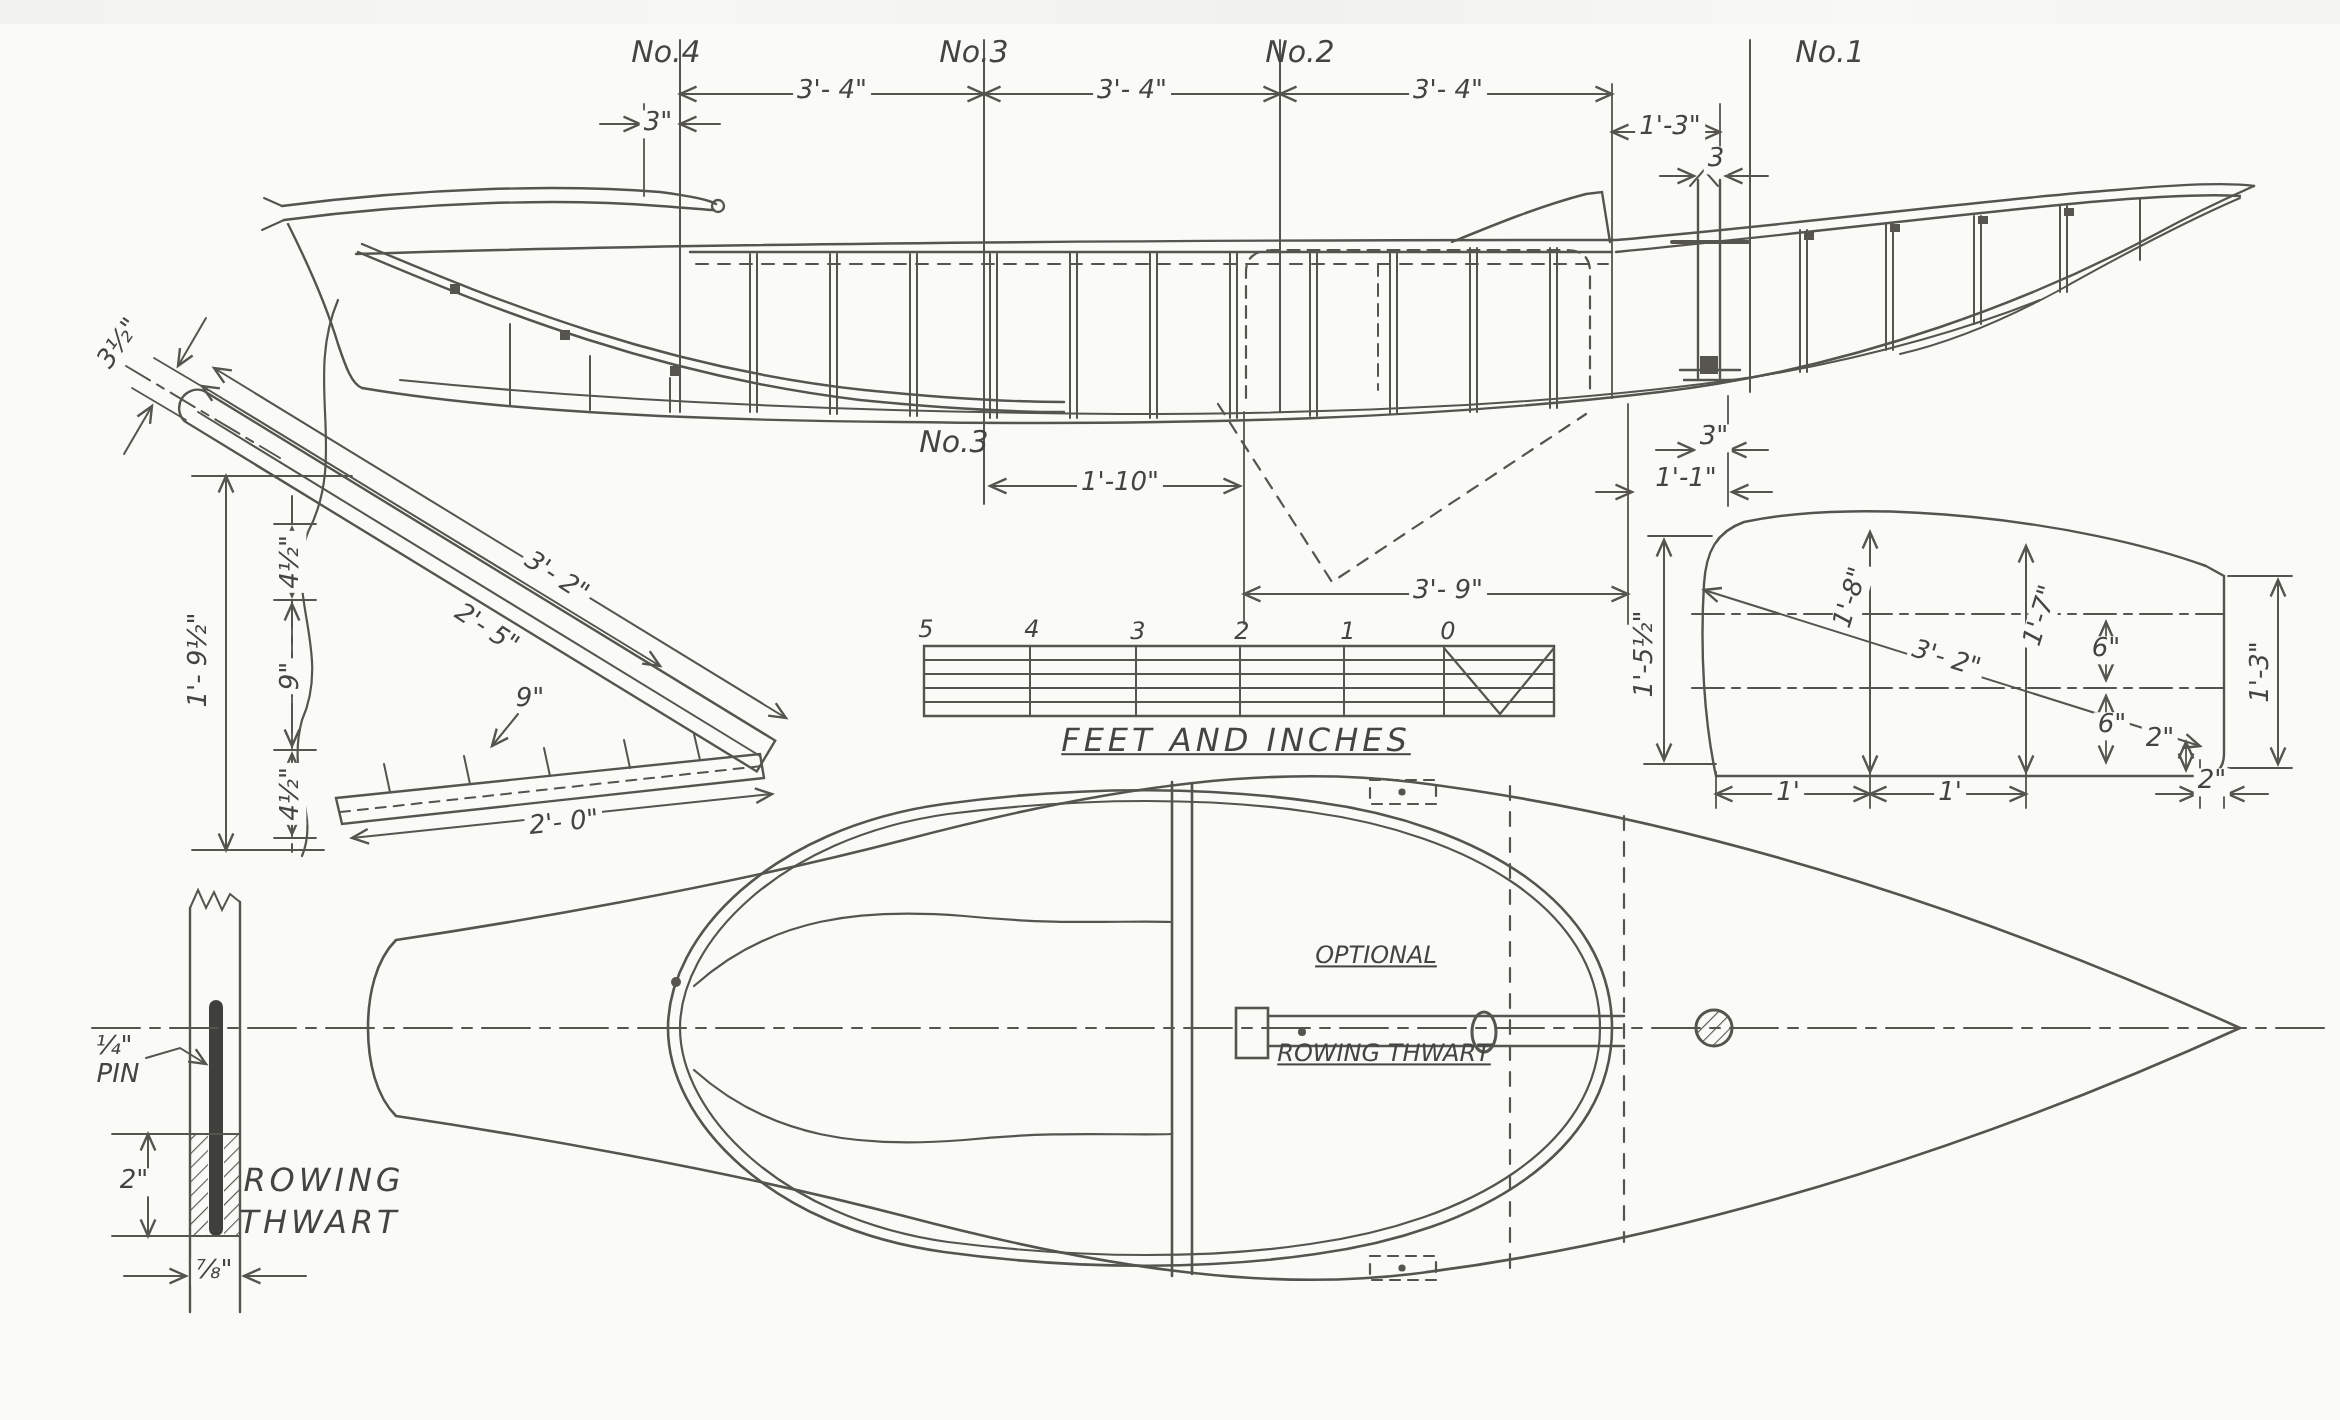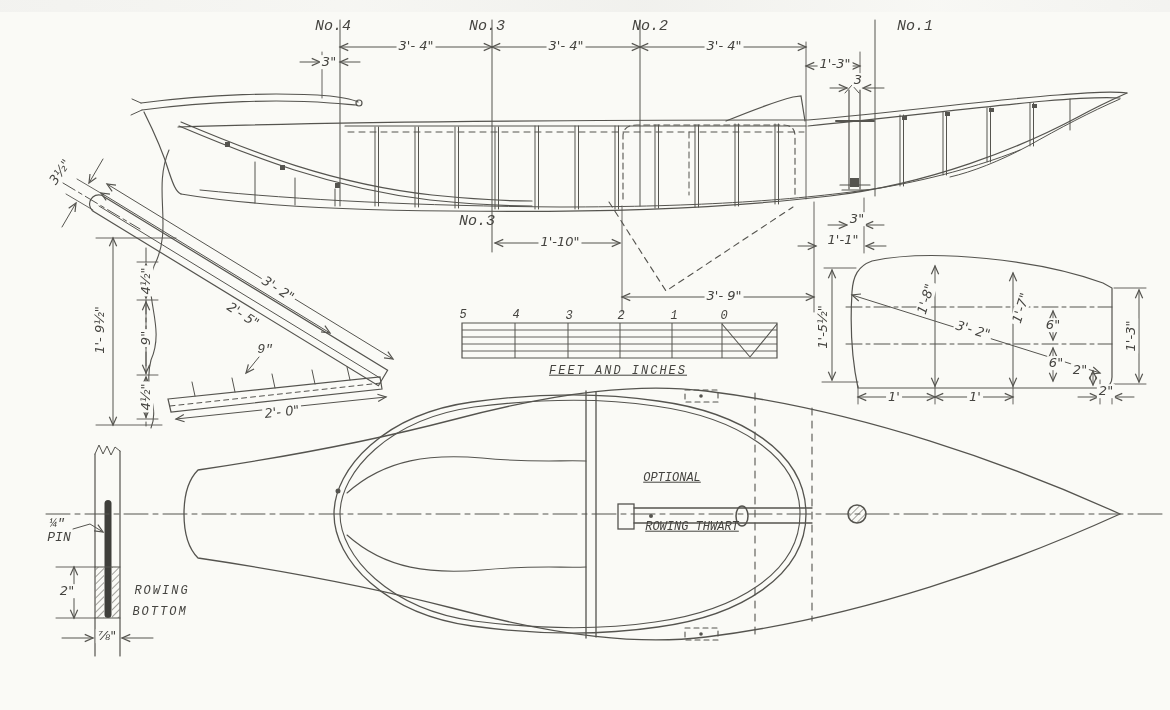--- a/index.html
+++ b/index.html
@@ -8,25 +8,25 @@
     background:#fafaf6; overflow:hidden;
     font-family:"DejaVu Sans",sans-serif;
   }
   #scanband { position:absolute; left:0; top:0; width:100%; height:12px;
     background:linear-gradient(90deg,#ececea 0%,#f3f3f0 30%,#e9e9e6 55%,#f6f6f3 80%,#ededeb 100%);
     opacity:.55; }
   svg { position:absolute; left:0; top:0; }
   .lbl { position:absolute; transform:translate(-50%,-50%) rotate(var(--r,0deg));
     font:italic 13px "DejaVu Sans",sans-serif; color:#454440;
     background:#fafaf6; padding:0 2px; white-space:nowrap; line-height:1.05; }
-  .nobg { background:transparent; padding:0;font-family:Liberation Mono, monospace; }
+  .nobg { background:transparent; padding:0; }
   .big { font-size:15px; }
   .sm  { font-size:12px; }
   .u   { text-decoration:underline; }
-  .cap { letter-spacing:2px; font-size:12px; }
+  .cap { letter-spacing:2px; font-size:16px; }
 </style>
 </head>
 <body>
 
 <div id="sheet">
   <div id="scanband"></div>
 
   <svg width="1170" height="710" viewBox="0 0 1170 710">
     <defs>
       <marker id="ar" viewBox="0 0 12 10" markerWidth="11" markerHeight="10" refX="10" refY="5" orient="auto-start-reverse" markerUnits="userSpaceOnUse">
@@ -235,17 +235,17 @@
   <div class="lbl" style="left:1131px;top:336px;--r:-90deg">1'-3"</div>
   <div class="lbl" style="left:894px;top:397px">1'</div>
   <div class="lbl" style="left:975px;top:397px">1'</div>
   <div class="lbl" style="left:1106px;top:391px">2"</div>
 
   <div class="lbl nobg" style="left:57px;top:524px">¼"</div>
   <div class="lbl nobg" style="left:59px;top:538px">PIN</div>
   <div class="lbl" style="left:67px;top:591px">2"</div>
   <div class="lbl" style="left:107px;top:636px">⅞"</div>
   <div class="lbl cap nobg" style="left:162px;top:591px">ROWING</div>
-  <div class="lbl cap nobg" style="left:160px;top:612px">BOTTOM</div>
-
-  <div class="lbl sm u nobg" style="left:672px;top:478px">OPTIONAL</div>
+  <div class="lbl cap nobg" style="left:160px;top:612px">THWART</div>
+
+  <div class="lbl sm u nobg" style="left:688px;top:478px">OPTIONAL</div>
   <div class="lbl sm u nobg" style="left:692px;top:527px">ROWING THWART</div>
 </div>
 
 </body></html>

